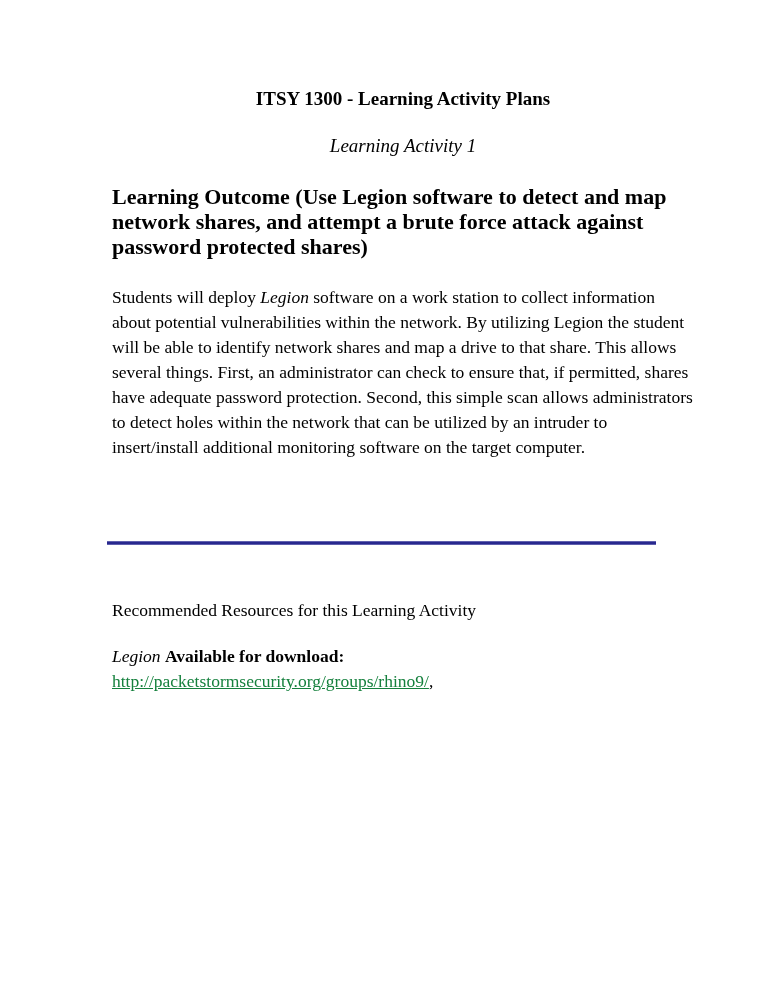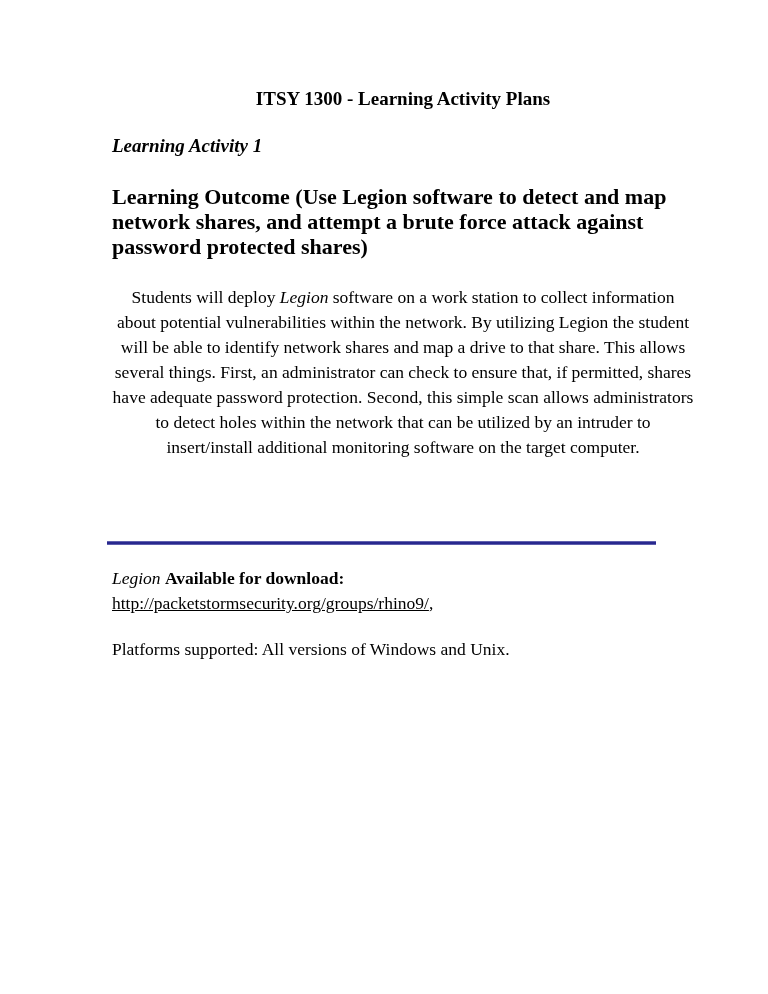--- a/index.html
+++ b/index.html
@@ -22,36 +22,36 @@
   }
   .doc-title {
     font-size: 19px;
     font-weight: bold;
     text-align: center;
     margin: 0 0 25px 0;
     line-height: 1.15;
   }
   .doc-subtitle {
     font-size: 19px;
-    font-weight: bold;
+    font-weight: normal;
     font-style: italic;
+    text-align: center;
     margin: 12px 0 27px 0;
     line-height: 1.15;
   }
   .outcome {
     font-size: 22px;
     font-weight: bold;
     line-height: 25px;
     margin: 0 0 26px 0;
   }
   .body-para {
     font-size: 17.5px;
     line-height: 25px;
     margin: 0;
-    text-align: center;
   }
   .italic { font-style: italic; }
   .bold { font-weight: bold; }
   .section-divider {
     height: 4px;
     width: 549px;
     margin: 81px 0 0 -5px;
     background: linear-gradient(to bottom, #8a8ac6 0%, #28288e 30%, #28288e 72%, #8a8ac6 100%);
     border: none;
   }
@@ -59,21 +59,21 @@
     font-size: 17.5px;
     line-height: 25px;
     margin: 53px 0 0 0;
   }
   .download-para {
     font-size: 17.5px;
     line-height: 25px;
     margin: 21px 0 12px 0;
   }
   .doc-link {
-    color: #000000;
+    color: #15803d;
     text-decoration: underline;
     cursor: pointer;
   }
   .platforms-para {
     font-size: 17.5px;
     line-height: 25px;
     margin: 21px 0 0 0;
   }
 </style>
 </head>
@@ -84,18 +84,18 @@
   <h1 class="doc-title">ITSY 1300 - Learning Activity Plans</h1>
 
   <h2 class="doc-subtitle">Learning Activity 1</h2>
 
   <p class="outcome">Learning Outcome (Use Legion software to detect and map network shares, and attempt a brute force attack against password protected shares)</p>
 
   <p class="body-para"><span>Students will deploy </span><span class="italic">Legion</span><span> software on a work station to collect information about potential vulnerabilities within the network. By utilizing Legion the student will be able to identify network shares and map a drive to that share. This allows several things. First, an administrator can check to ensure that, if permitted, shares have adequate password protection. Second, this simple scan allows administrators to detect holes within the network that can be utilized by an intruder to insert/install additional monitoring software on the target computer.</span></p>
 
   <hr class="section-divider" style="background: linear-gradient(rgb(138, 138, 198) 0%, rgb(40, 40, 142) 30%, rgb(40, 40, 142) 72%, rgb(138, 138, 198) 100%);">
 
+  <p class="resources-heading">Recommended Resources for this Learning Activity</p>
 
   <p class="download-para"><span class="italic">Legion</span><span> </span><span class="bold">Available for download:</span><br><a class="doc-link">http://packetstormsecurity.org/groups/rhino9/</a><span>,</span></p>
 
-  <p class="platforms-para">Platforms supported: All versions of Windows and Unix.</p>
 
 </div>
 
 </body></html>

